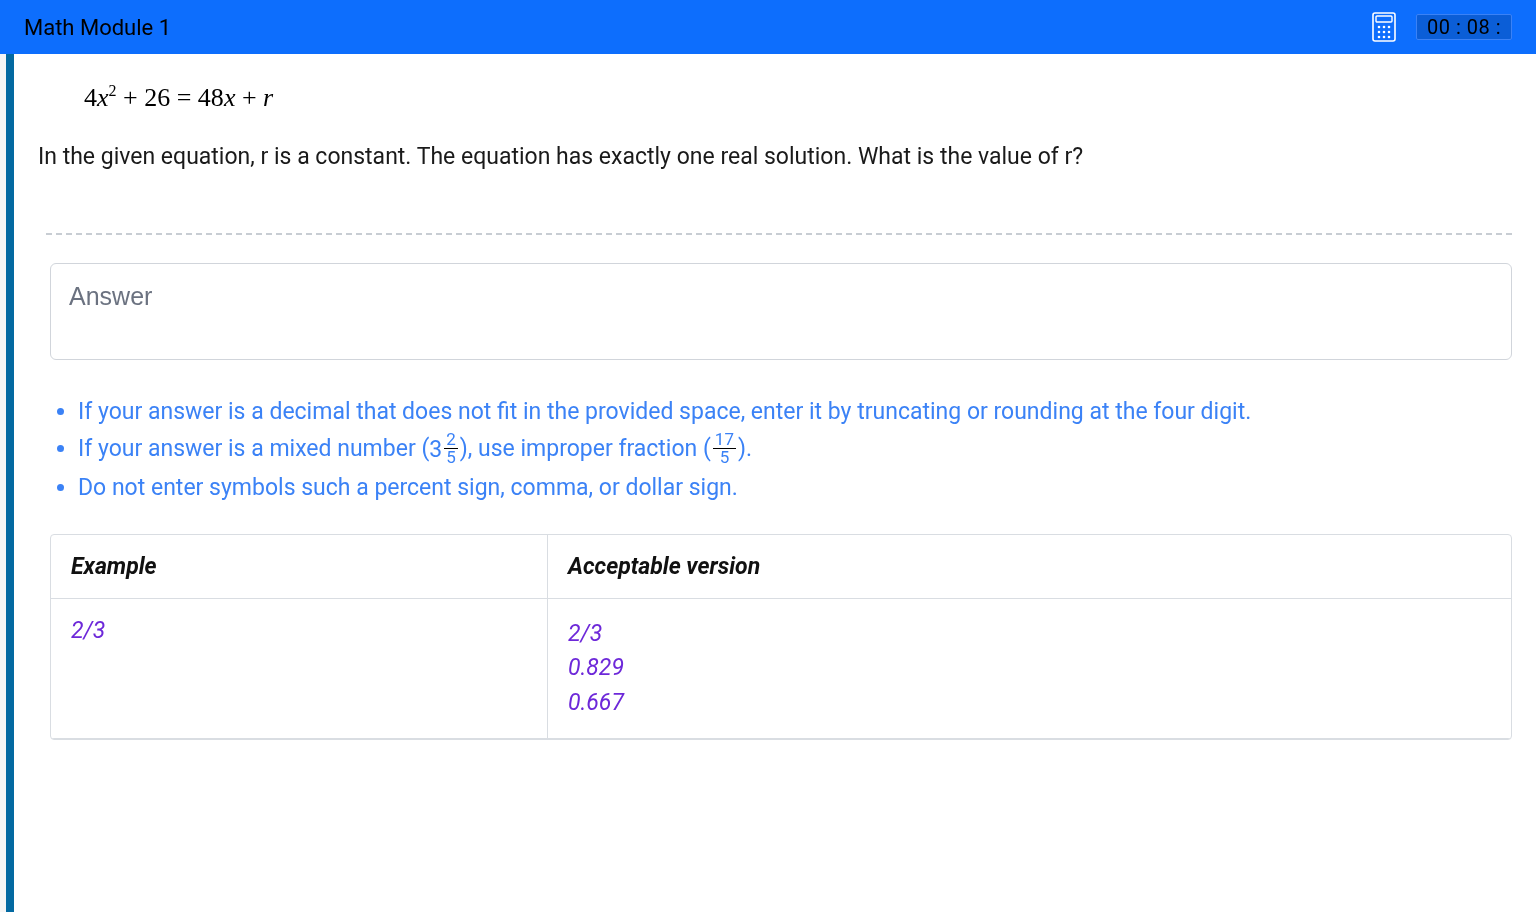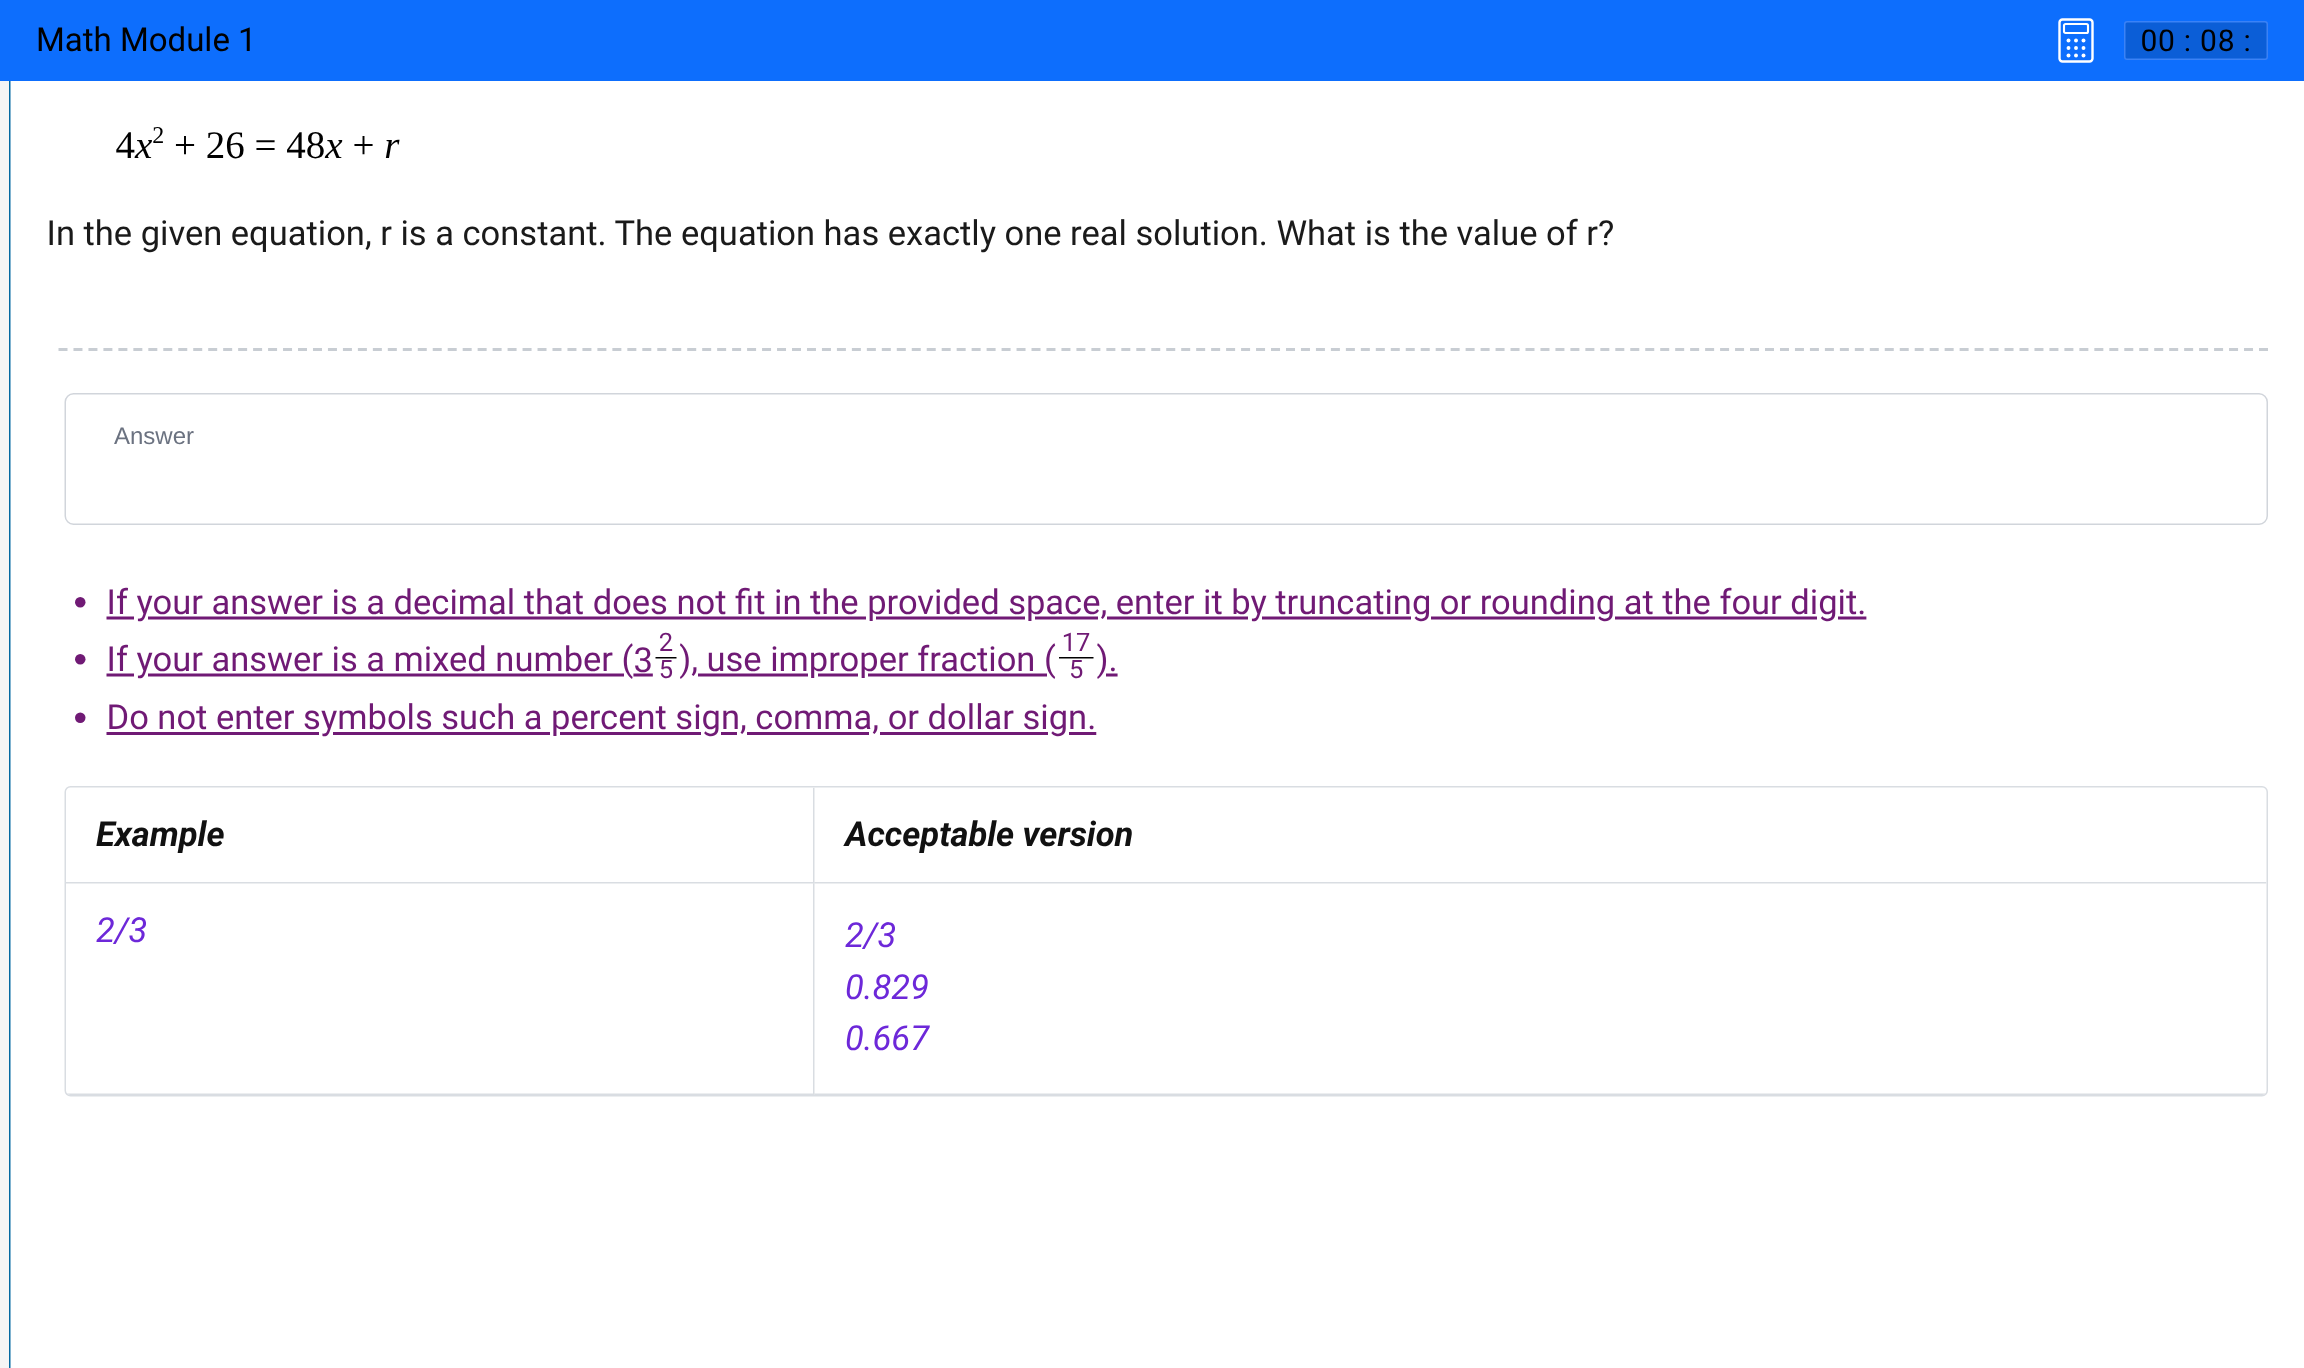--- a/index.html
+++ b/index.html
@@ -41,21 +41,21 @@
     padding: 0 10px;
     font-size: 20px;
     letter-spacing: 0.5px;
     border-radius: 2px;
   }
   .content {
     background: #fff;
     margin: 0 0 0 6px;
     padding: 28px 0 0 0;
     min-height: 858px;
-    border-left: 1px solid #0369a1;
+    border-left: 8px solid #0369a1;
   }
   .equation-row {
     padding: 0 0 28px 70px;
     font-family: "Times New Roman", serif;
     font-size: 26px;
     font-style: italic;
   }
   .equation-row .num { font-style: normal; }
   .equation-row sup { font-size: 16px; vertical-align: super; font-style: normal;}
   .question-text {
@@ -71,34 +71,32 @@
   }
   .answer-box {
     margin: 28px 24px 0 36px;
     border: 1px solid #d1d5db;
     border-radius: 6px;
     padding: 18px 18px 48px 18px;
   }
   .answer-input {
     border: none;
     outline: none;
-    font-size: 16px;
+    font-size: 25px;
     color: #ec4899;
     width: 100%;
     background: transparent;
-    margin-left: 14px;
   }
   .answer-input::placeholder { color: #6b7280; }
   .instructions {
     list-style: disc;
     padding: 34px 24px 0 64px;
     font-size: 23px;
-    color: #701a75;
+    color: #3b82f6;
     line-height: 1.55;
-    text-decoration: underline;
   }
   .instructions li { margin-bottom: 2px; }
   .frac {
     display: inline-block;
     vertical-align: middle;
     text-align: center;
     font-size: 17px;
     line-height: 1;
     position: relative;
     top: -2px;

